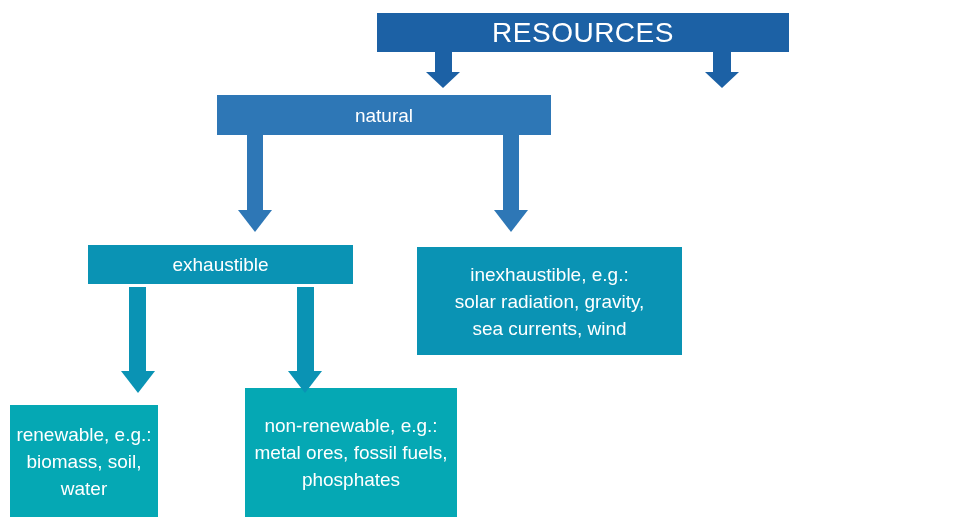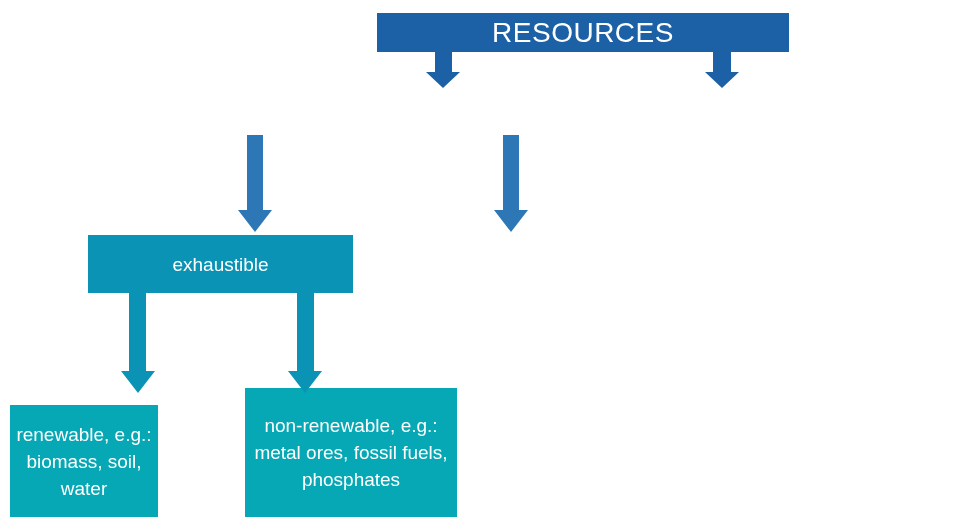--- a/index.html
+++ b/index.html
@@ -38,21 +38,21 @@
     letter-spacing: 0.5px;
     line-height: 30px;
   }
   .node.level2 { background: var(--level2); }
   .node.level3 { background: var(--level3); }
   .node.level4 { background: var(--level4); }
 
   #node-resources     { left: 377px; top: 13px;  width: 412px; height: 39px; }
   #node-natural       { left: 217px; top: 95px;  width: 334px; height: 40px; }
   #node-human         { left: 613px; top: 95px;  width: 335px; height: 110px; }
-  #node-exhaustible   { left: 88px;  top: 235px; width: 265px; height: 58px; }
+  #node-exhaustible   { left: 88px;  top: 245px; width: 265px; height: 39px; }
   #node-inexhaustible { left: 417px; top: 247px; width: 265px; height: 108px; }
   #node-renewable     { left: 10px;  top: 405px; width: 148px; height: 112px; }
   #node-non-renewable { left: 245px; top: 388px; width: 212px; height: 129px; }
 
   .arrow {
     position: absolute;
     display: flex;
     flex-direction: column;
     align-items: center;
   }
@@ -76,24 +76,28 @@
   #arrow-exh-ren   { left: 120px; top: 287px; width: 35px; height: 106px; --c: var(--level3); --sw: 17px; --hh: 22px; }
   #arrow-exh-nren  { left: 288px; top: 287px; width: 34px; height: 106px; --c: var(--level3); --sw: 17px; --hh: 22px; }
 </style>
 </head>
 <body>
 
 <div class="diagram">
 
   <div class="node level1" id="node-resources">RESOURCES</div>
 
+  <div class="node level2" id="node-natural">natural</div>
 
 
   <div class="node level3" id="node-exhaustible">exhaustible</div>
 
+  <div class="node level3" id="node-inexhaustible">inexhaustible, e.g.:
+solar radiation, gravity,
+sea currents, wind</div>
 
   <div class="node level4" id="node-renewable">renewable, e.g.:
 biomass, soil, water</div>
 
   <div class="node level4" id="node-non-renewable">non-renewable, e.g.:
 metal ores, fossil fuels,
 phosphates</div>
 
   <div class="arrow" id="arrow-res-nat">
     <div class="stem"></div>

